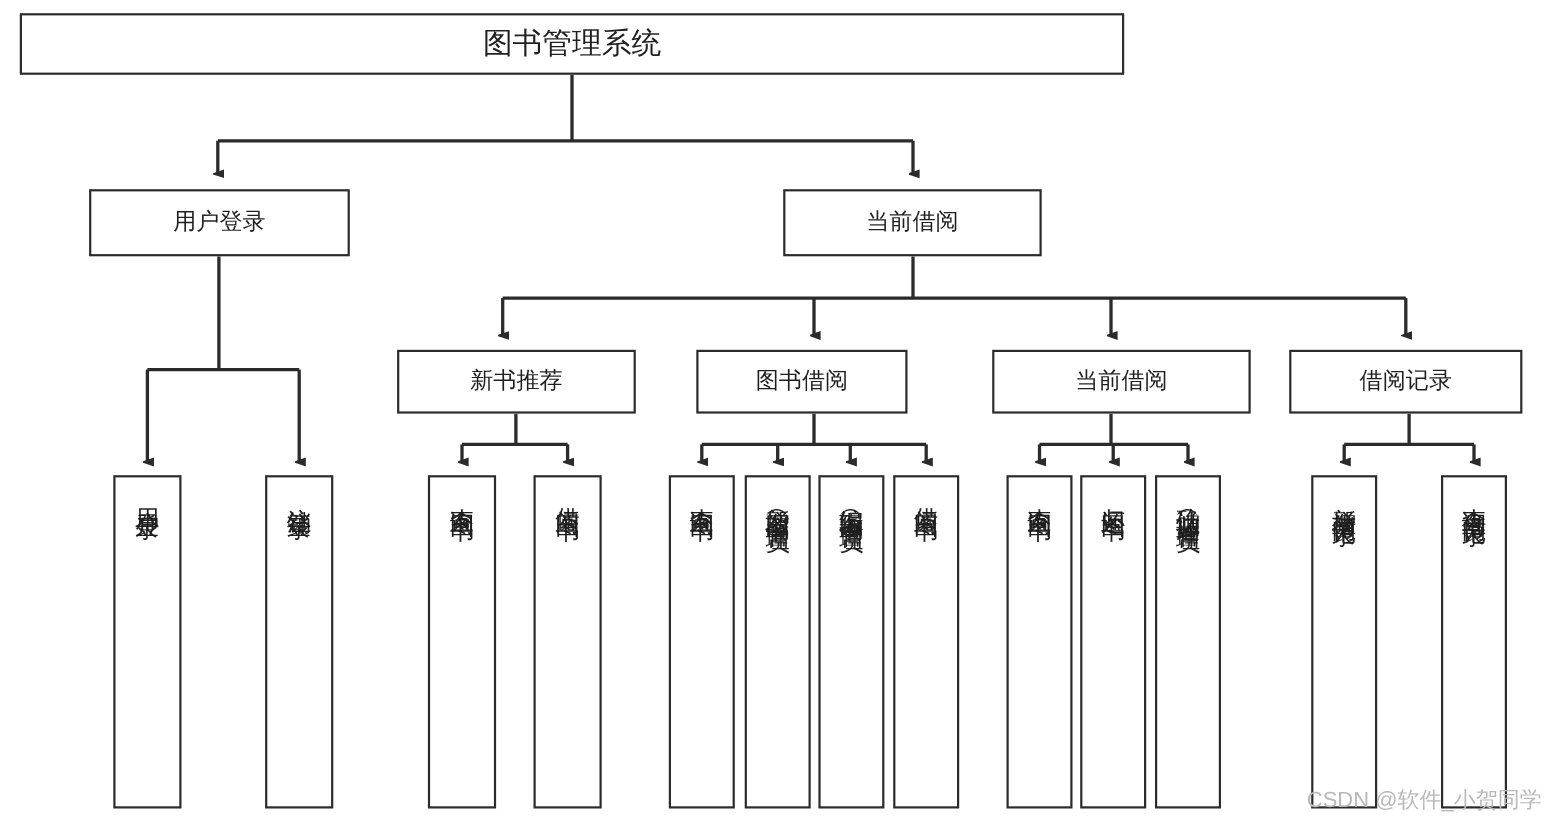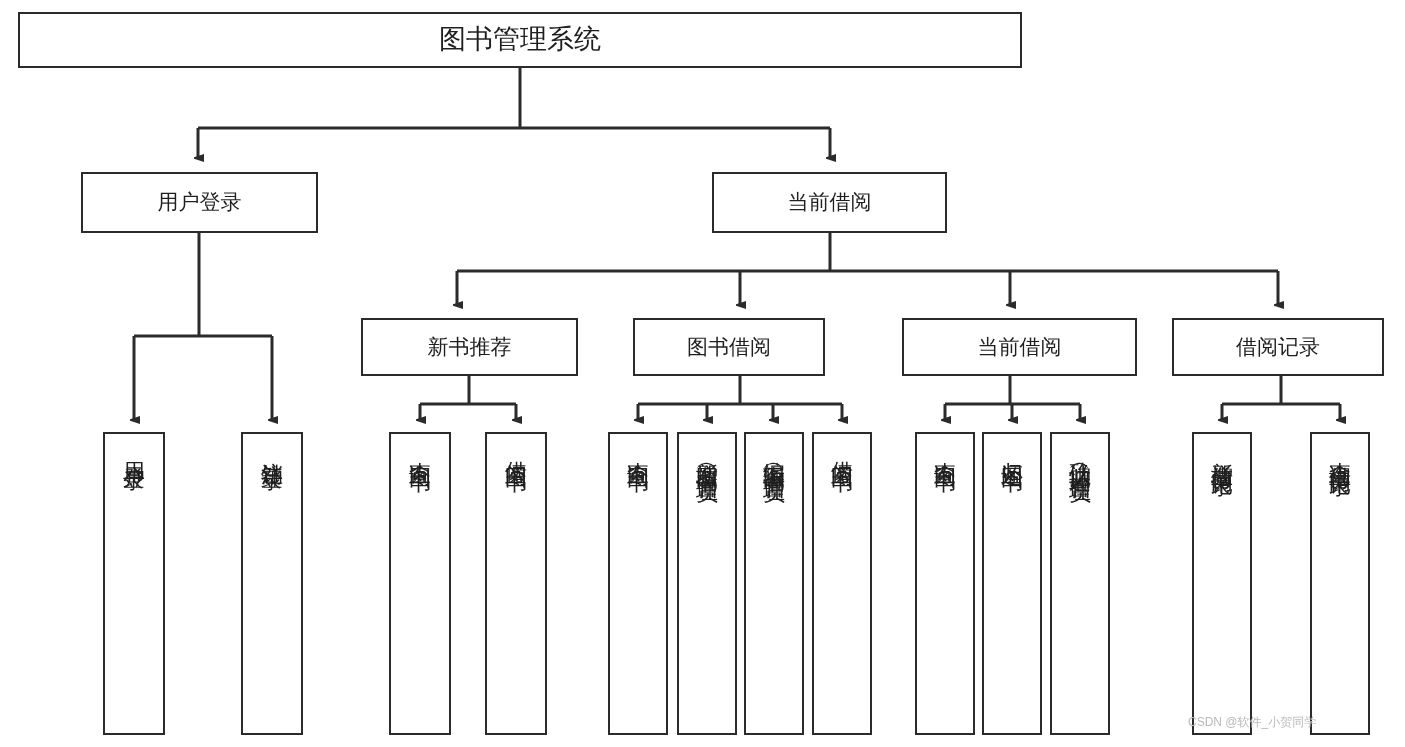--- a/index.html
+++ b/index.html
@@ -58,21 +58,21 @@
     writing-mode: vertical-rl;
     text-orientation: upright;
     font-size: 22px;
     letter-spacing: 3px;
     line-height: 1;
   }
   .watermark {
     position: absolute;
     left: 1188px;
     top: 714px;
-    font-size: 12px;
+    font-size: 20px;
     color: #b9b9b9;
     white-space: nowrap;
     font-family: "Liberation Sans", "DejaVu Sans", sans-serif;
   }
 </style>
 </head>
 <body>
 
 <div id="canvas">
 

